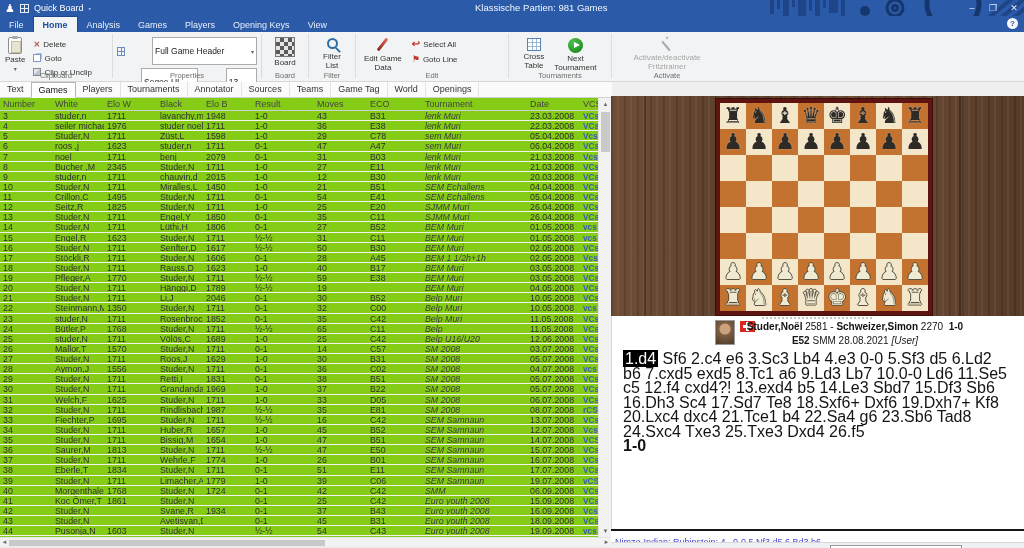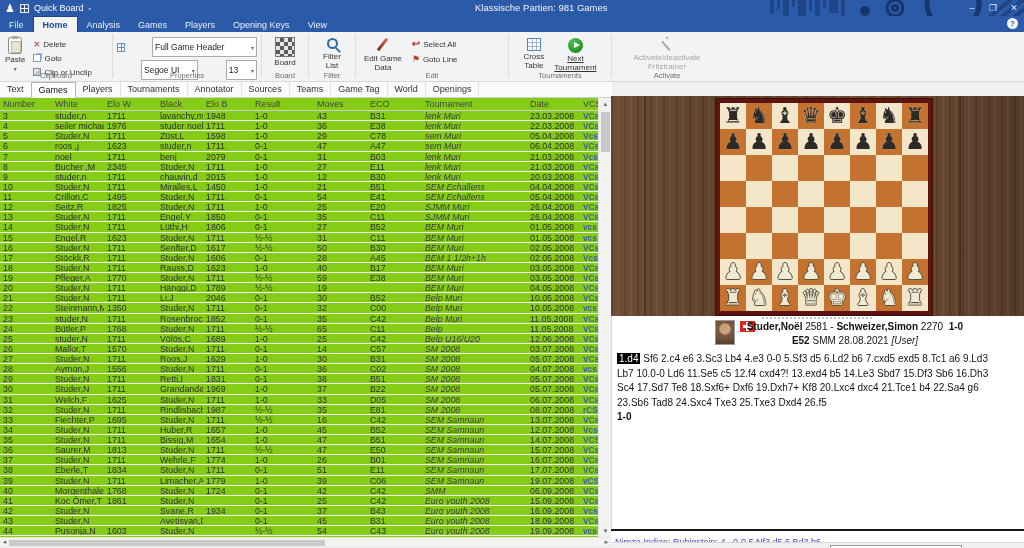--- a/index.html
+++ b/index.html
@@ -38,21 +38,21 @@
   .smallbtn { display:flex; align-items:center; gap:3px; font-size:8px; color:#333; height:12px; white-space:nowrap; }
   .ic-paste { width:14px; height:17px; background:#fdfdfb; border:1px solid #8f8f8f; border-radius:2px; position:relative; margin-bottom:2px; }
   .ic-paste:before { content:""; position:absolute; left:3px; top:-2px; width:6px; height:3px; background:#a9a9a9; border-radius:1px; }
   .ic-paste:after { content:""; position:absolute; left:2px; top:3px; width:8px; height:10px; background:#e8e4d2; border:1px solid #c2bba0; }
   .ic-x { color:#b05a52; font-size:8px; font-weight:bold; }
   .ic-copy { width:8px; height:8px; border:1px solid #7a9cc6; background:#fff; box-shadow:2px -2px 0 -1px #a9c0df; }
   .ic-clip { width:8px; height:8px; border:1px solid #8a8a8a; background:linear-gradient(135deg,#dfe7f2 50%,#b9c6d8 50%); }
   .ic-grid { width:9px; height:9px; border:1px solid #6d8fbc; background:
      linear-gradient(90deg, transparent 3px, #6d8fbc 3px 4px, transparent 4px),
      linear-gradient(0deg, transparent 3px, #6d8fbc 3px 4px, transparent 4px); }
-  .combo { background:#fff; border:1px solid #ababab; height:20px; font-size:8.5px; color:#222;
+  .combo { background:#fff; border:1px solid #ababab; height:28px; font-size:8.5px; color:#222;
      display:flex; align-items:center; justify-content:space-between; padding:0 2px;margin-left:24px; }
   .combo .car { color:#666; font-size:6px; }
   .ic-boardbig { width:20px; height:20px; border:1px solid #777; margin-bottom:2px;
      background-image:linear-gradient(45deg,#5a5a5a 25%,transparent 25%,transparent 75%,#5a5a5a 75%),
        linear-gradient(45deg,#5a5a5a 25%,#e4e4e4 25%,#e4e4e4 75%,#5a5a5a 75%);
      background-size:8px 8px; background-position:0 0,4px 4px; }
   .ic-search { width:11px; height:11px; border:2px solid #2e6da4; border-radius:50%; position:relative; margin-bottom:4px; }
   .ic-search:after { content:""; position:absolute; width:2px; height:6px; background:#2e6da4; left:8px; top:7px; transform:rotate(-45deg); }
   .ic-pen { width:3px; height:15px; background:linear-gradient(#e06a5a,#8c1f14); transform:rotate(38deg); margin-bottom:3px; border-radius:1px; }
   .ic-back { color:#c0392b; font-size:10px; font-weight:bold; line-height:10px; }
@@ -109,21 +109,21 @@
   .draghandle { position:absolute; left:150px; top:1px; width:110px; border-top:2px dotted #c4c4c4; }
   .nhead1 { position:absolute; left:0; top:5px; width:100%; text-align:center; font-size:10px; color:#111; }
   .nhead1 b { font-weight:bold; }
   .avatar { position:absolute; left:103px; top:4px; width:20px; height:25px; border:1px solid #999;
     background:radial-gradient(circle at 50% 35%, #caa27c 0 5px, #7d5f43 6px, #4f3b28); }
   .chflag { position:absolute; left:128px; top:5px; width:15px; height:11px; background:#d8271f;
     background-image:linear-gradient(#fff,#fff),linear-gradient(#fff,#fff);
     background-size:9px 3px,3px 9px; background-position:center center; background-repeat:no-repeat; }
   .nhead2 { position:absolute; left:0; top:19px; width:100%; text-align:center; font-size:10px; color:#181818; }
   .nhead2 .it { font-style:italic; }
-  .nmoves { position:absolute; left:5px; top:36px; width:390px; font-size:10px; color:#141414; line-height:14.5px; }
+  .nmoves { position:absolute; left:11px; top:36px; width:390px; font-size:16px; color:#141414; line-height:14.5px; }
   .selmove { background:#000; color:#fff; padding:0 2px; }
   .nresult { font-weight:bold; }
   .nscroll { position:absolute; right:1px; top:2px; width:11px; height:208px; }
   .nscroll .na { position:absolute; right:0; width:11px; height:11px; background:#f4f4f4; border:1px solid #e0e0e0; color:#777; font-size:6px; text-align:center; line-height:10px; }
 
   .blackline { position:absolute; left:0; top:433px; width:413px; height:2px; background:#161616; }
   .openingbar { position:absolute; left:0; top:435px; width:413px; height:11px; background:#fff; }
   .openingbar span { font-size:9px; color:#4646cc; padding-left:4px; line-height:11px; white-space:nowrap; }
   .bottomstrip { position:absolute; left:0; top:446px; width:413px; height:6px; background:#eef0f2; border-top:1px solid #d8d8d8; }
   .combostub { position:absolute; left:219px; top:2px; width:132px; height:12px; background:#fff; border:1px solid #9a9a9a; }
@@ -283,21 +283,21 @@
   </div>
   <div class="gsep"></div>
 
   <div class="rgroup g-tournaments">
     <div style="display:flex; gap:10px; justify-content:center;">
       <div class="bigbtn" style="padding-top:3px;">
         <div class="ic-table"></div>
         <span>Cross</span>
           <span>Table</span>
       </div>
-      <div class="bigbtn" style="padding-top:3px;text-decoration:underline;">
+      <div class="bigbtn" style="padding-top:3px;">
         <div class="ic-play"></div>
         <span>Next</span>
           <span>Tournament</span>
       </div>
     </div>
     <div class="glabel">Tournaments</div>
   </div>
   <div class="gsep"></div>
 
   <div class="rgroup g-activate">

